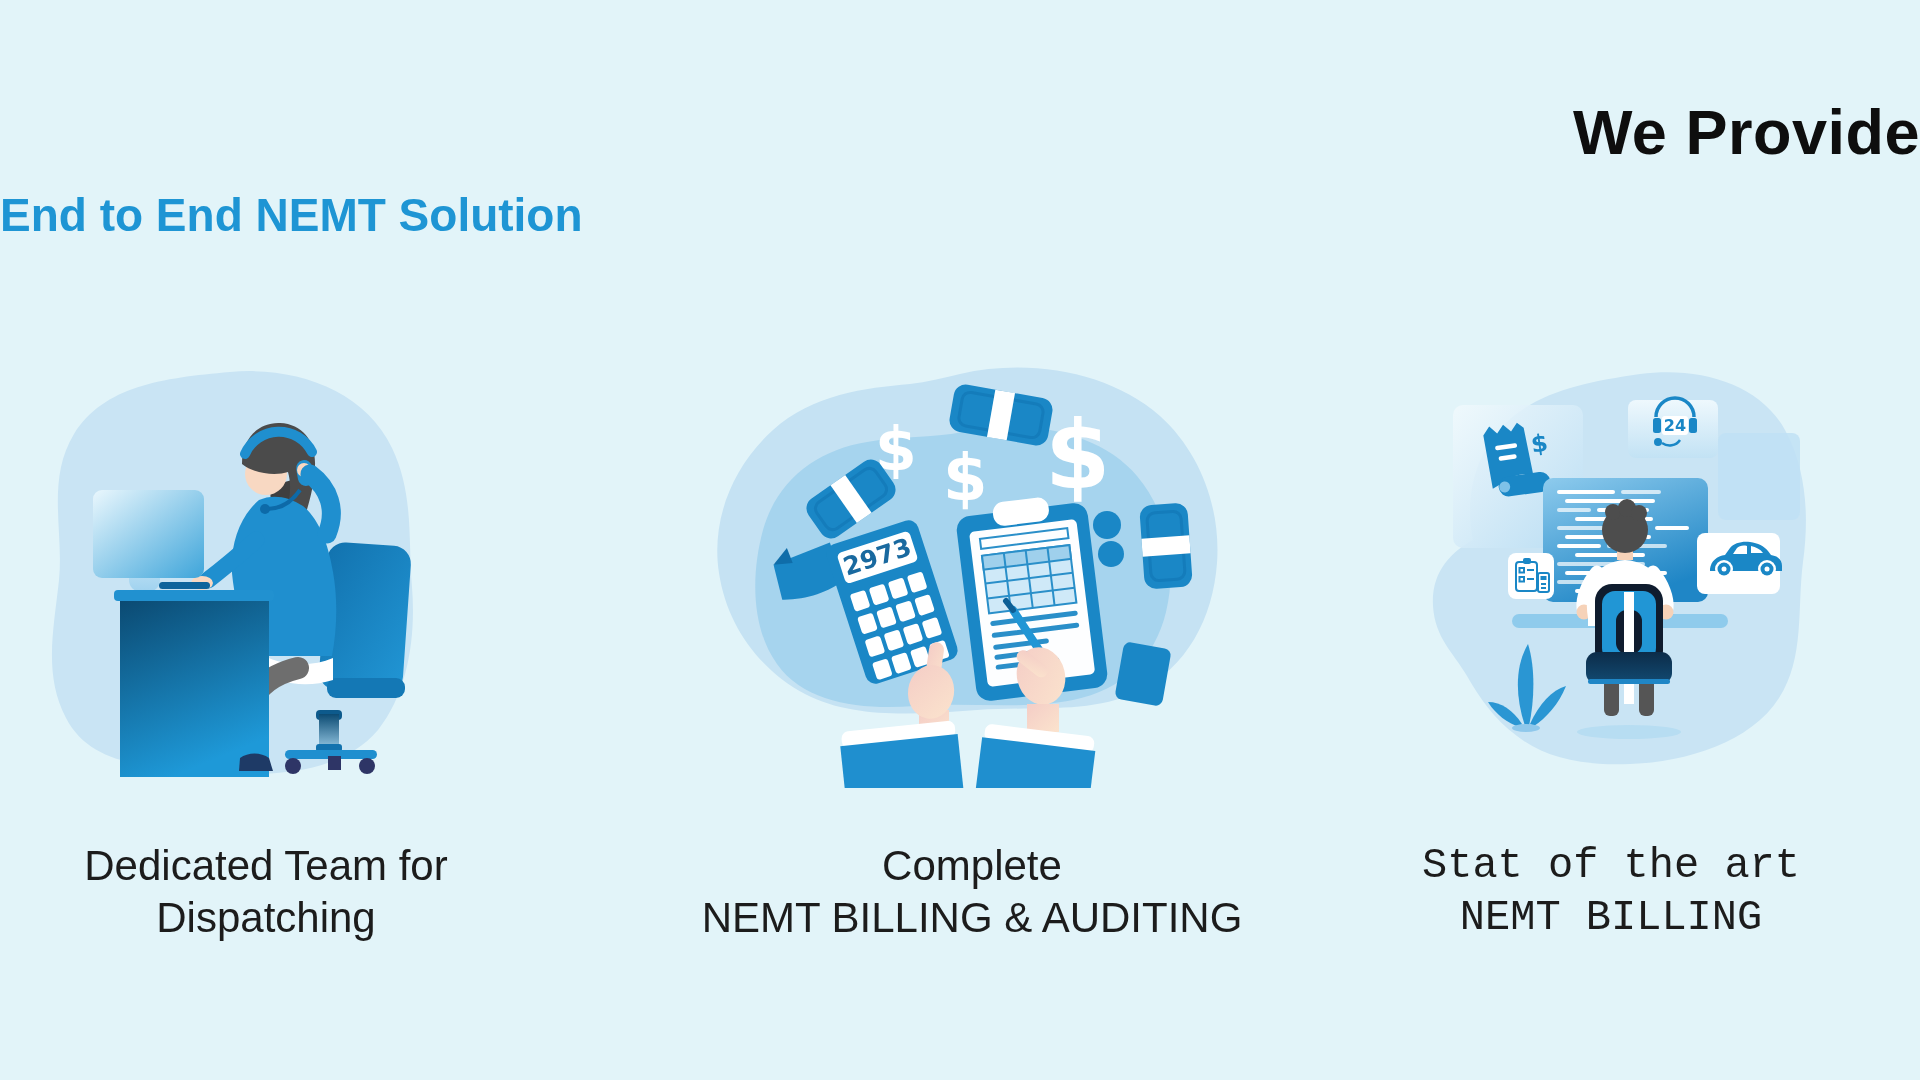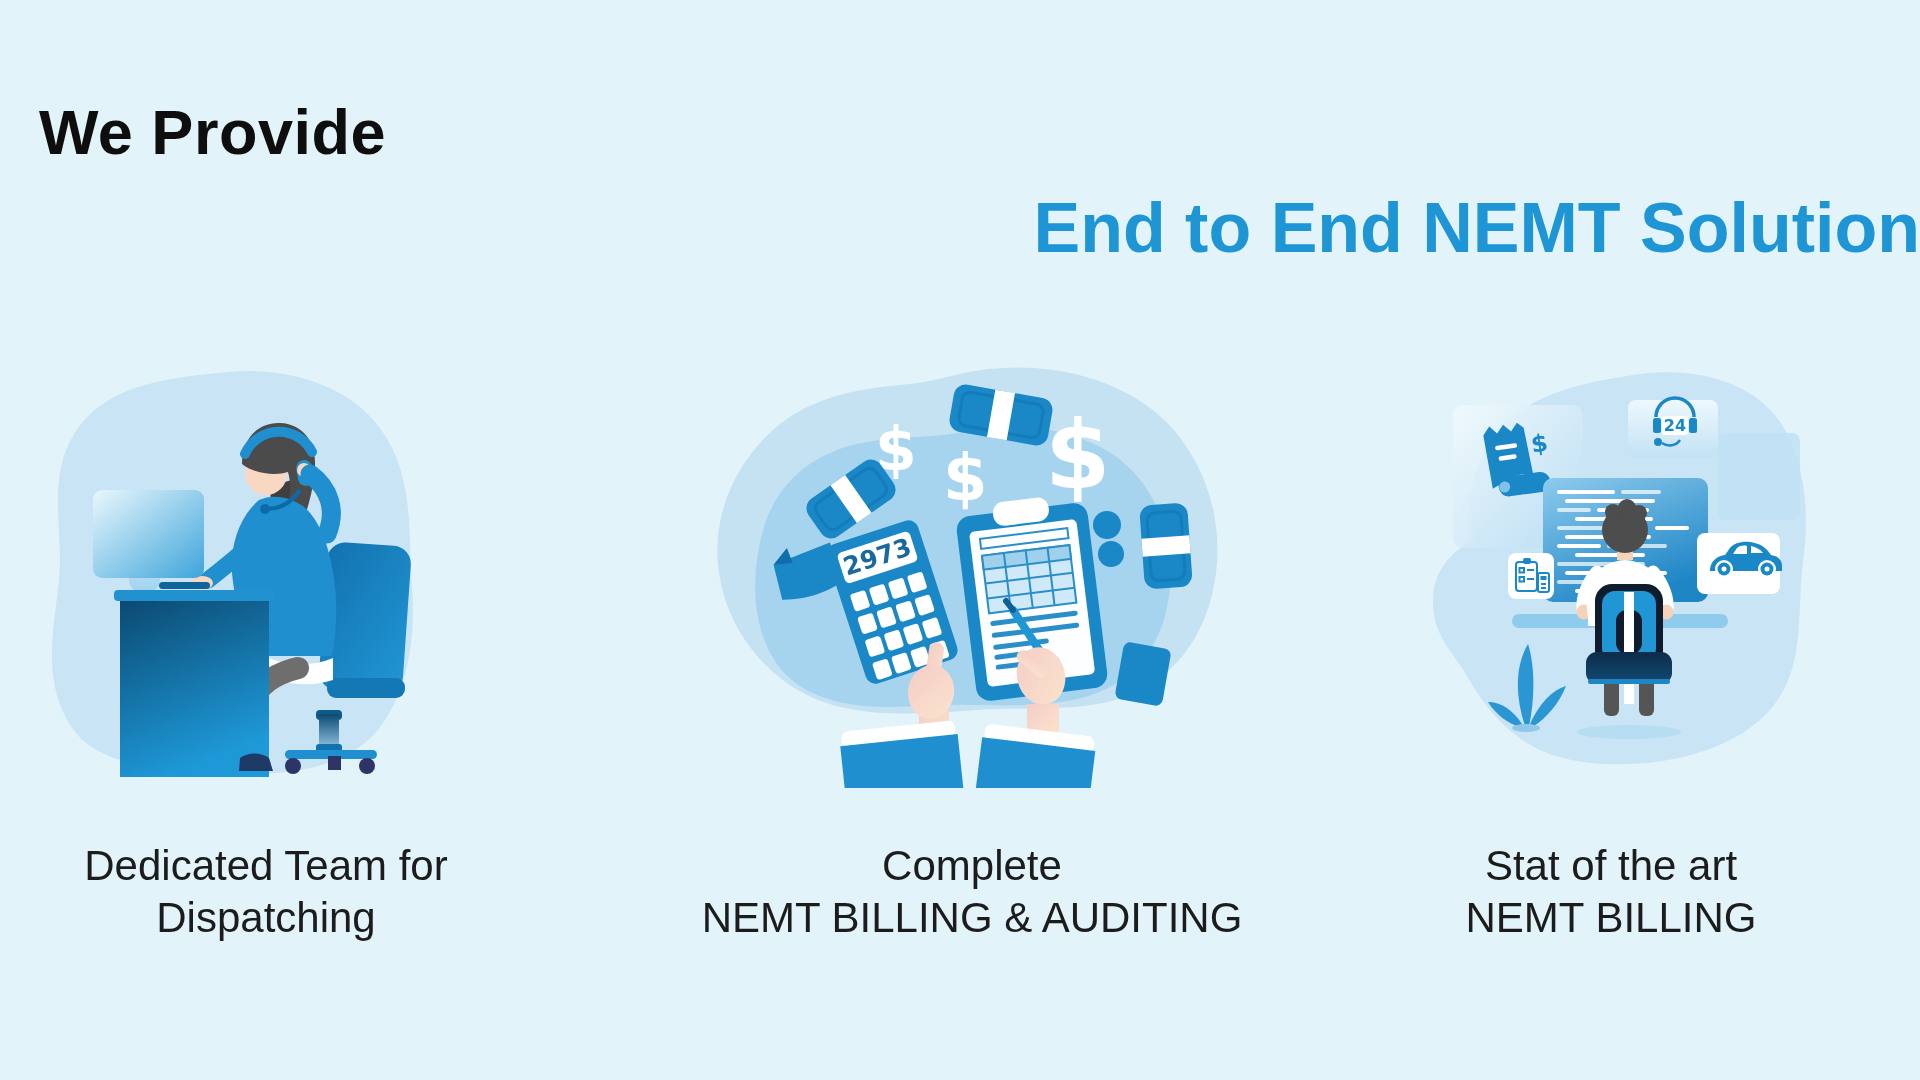--- a/index.html
+++ b/index.html
@@ -1,26 +1,26 @@
 <!DOCTYPE html>
 <html><head>
 <meta charset="utf-8">
 <style>
   html,body{margin:0;padding:0;background:#e2f4f9;}
   .stage{position:relative;width:1920px;height:1080px;background:#e2f4f9;overflow:hidden;
          font-family:"Liberation Sans",sans-serif;}
-  .title{position:absolute;left:0;right:0;top:96px;text-align:left;
+  .title{position:absolute;left:0;right:0;top:96px;text-align:right;
          font-size:63px;font-weight:700;color:#0e0e0e;letter-spacing:.5px;padding-left:39px;}
-  .subtitle{position:absolute;left:0;right:0;top:188px;text-align:right;
-         font-size:70px;font-weight:700;color:#1e95d4;}
+  .subtitle{position:absolute;left:0;right:0;top:188px;text-align:left;
+         font-size:46px;font-weight:700;color:#1e95d4;}
   .caption{position:absolute;top:840px;text-align:center;font-size:42px;line-height:52px;
          color:#1c1c1c;font-weight:400;}
   .cap-left{left:16px;width:500px;}
   .cap-mid{left:672px;width:600px;}
-  .cap-right{left:1361px;width:500px;}
+  .cap-right{left:1361px;width:500px;font-family:Liberation Mono, monospace;}
   svg.illu{position:absolute;display:block;}
   .illu-left{left:40px;top:362px;}
   .illu-mid{left:705px;top:358px;}
   .illu-right{left:1425px;top:360px;}
   .ds{font-family:"DejaVu Sans",sans-serif;font-weight:bold;fill:#ffffff;}
   .calc-num{font-family:"DejaVu Sans",sans-serif;font-weight:bold;fill:#19699f;}
   .badge-num{font-family:"DejaVu Sans",sans-serif;font-weight:bold;fill:#1a87c6;}
   .rc-dollar{font-family:"DejaVu Sans",sans-serif;font-weight:bold;fill:#1a87c6;}
 </style>
 </head>

